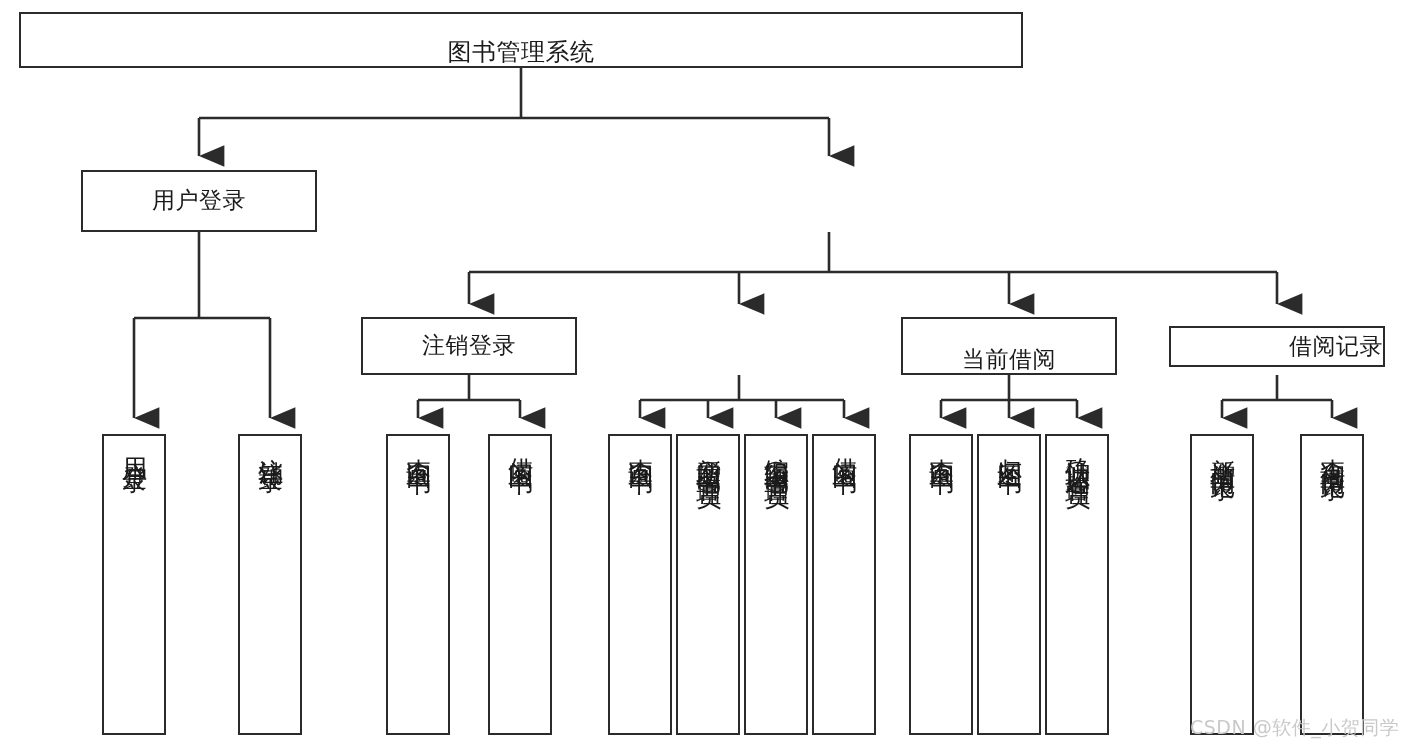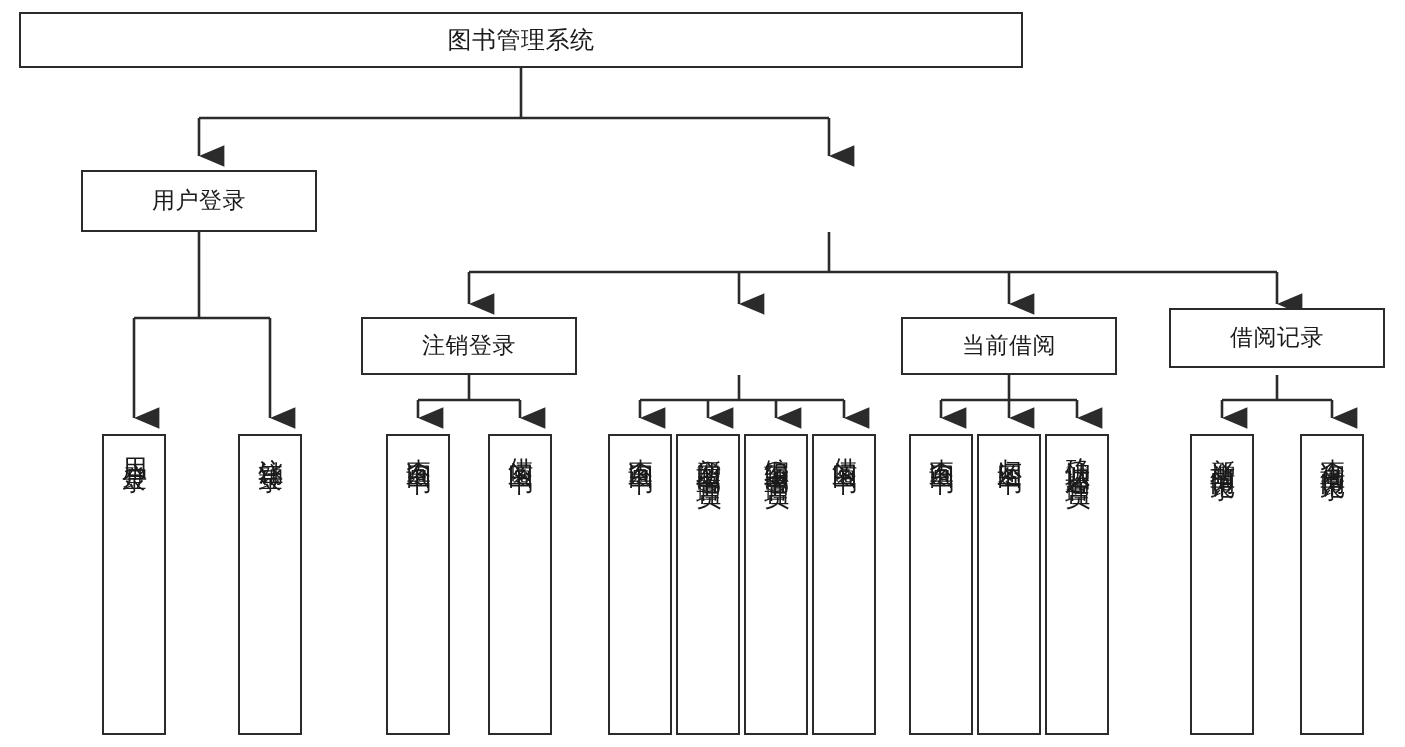--- a/index.html
+++ b/index.html
@@ -131,39 +131,39 @@
       <path d="M 1009 400 L 1009 418" marker-end="url(#arrowdown)"></path>
       <path d="M 1077 400 L 1077 418" marker-end="url(#arrowdown)"></path>
 
       <path d="M 1277 375 L 1277 400"></path>
       <path d="M 1222 400 L 1332 400"></path>
       <path d="M 1222 400 L 1222 418" marker-end="url(#arrowdown)"></path>
       <path d="M 1332 400 L 1332 418" marker-end="url(#arrowdown)"></path>
     </g>
   </svg>
 
-  <div class="node horiz root" style="left:19px; top:12px; width:1004px; height:56px;">
+  <div class="node horiz root" style="left:19px; top:12px; width:1004px; height:56px;align-items:flex-end;">
     <span class="lbl">图书管理系统</span>
   </div>
 
   <div class="node horiz" style="left:81px; top:170px; width:236px; height:62px;">
     <span class="lbl">用户登录</span>
   </div>
 
 
   <div class="node horiz" style="left:361px; top:317px; width:216px; height:58px;">
     <span class="lbl">注销登录</span>
   </div>
 
 
-  <div class="node horiz" style="left:901px; top:317px; width:216px; height:58px;">
+  <div class="node horiz" style="left:901px; top:317px; width:216px; height:58px;align-items:flex-end;">
     <span class="lbl">当前借阅</span>
   </div>
 
-  <div class="node horiz" style="left:1169px; top:308px; width:216px; height:60px;">
+  <div class="node horiz" style="left:1169px; top:326px; width:216px; height:41px;justify-content:flex-end;">
     <span class="lbl">借阅记录</span>
   </div>
 
   <div class="node vert" style="left:102px; top:434px; width:64px; height:301px;">
     <span class="lbl">用户登录</span>
   </div>
 
   <div class="node vert" style="left:238px; top:434px; width:64px; height:301px;">
     <span class="lbl">注销登录</span>
   </div>
@@ -205,14 +205,15 @@
   </div>
 
   <div class="node vert" style="left:1190px; top:434px; width:64px; height:301px;">
     <span class="lbl">新增借阅记录</span>
   </div>
 
   <div class="node vert" style="left:1300px; top:434px; width:64px; height:301px;">
     <span class="lbl">查询借阅记录</span>
   </div>
 
+  <div class="watermark" style="left:1190px; top:715px;">CSDN @软件_小贺同学</div>
 
 </div>
 
 </body></html>

